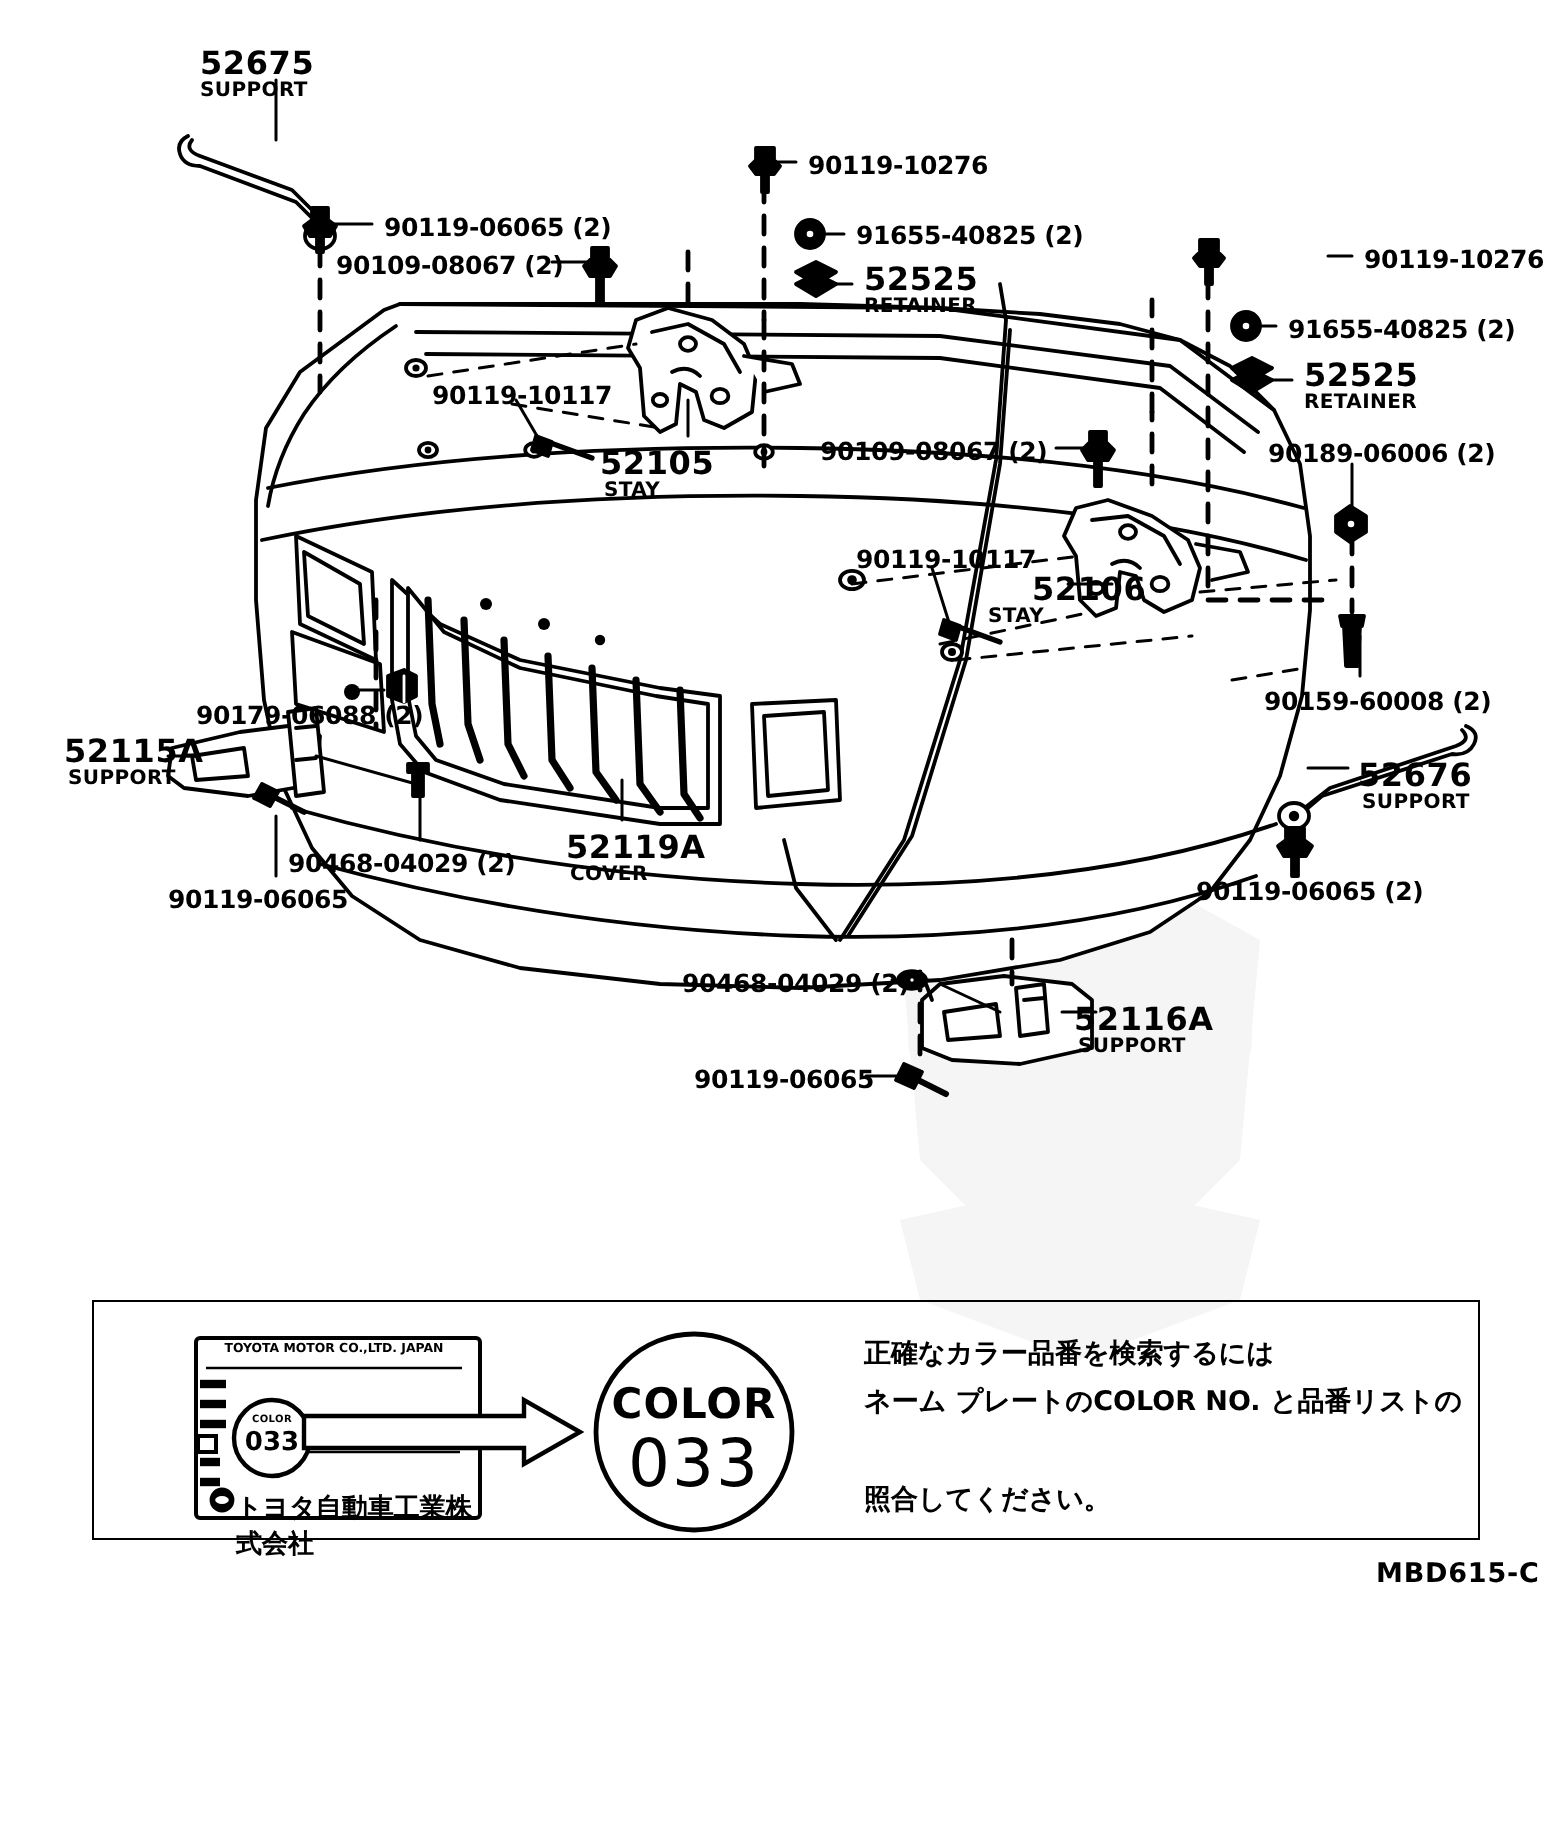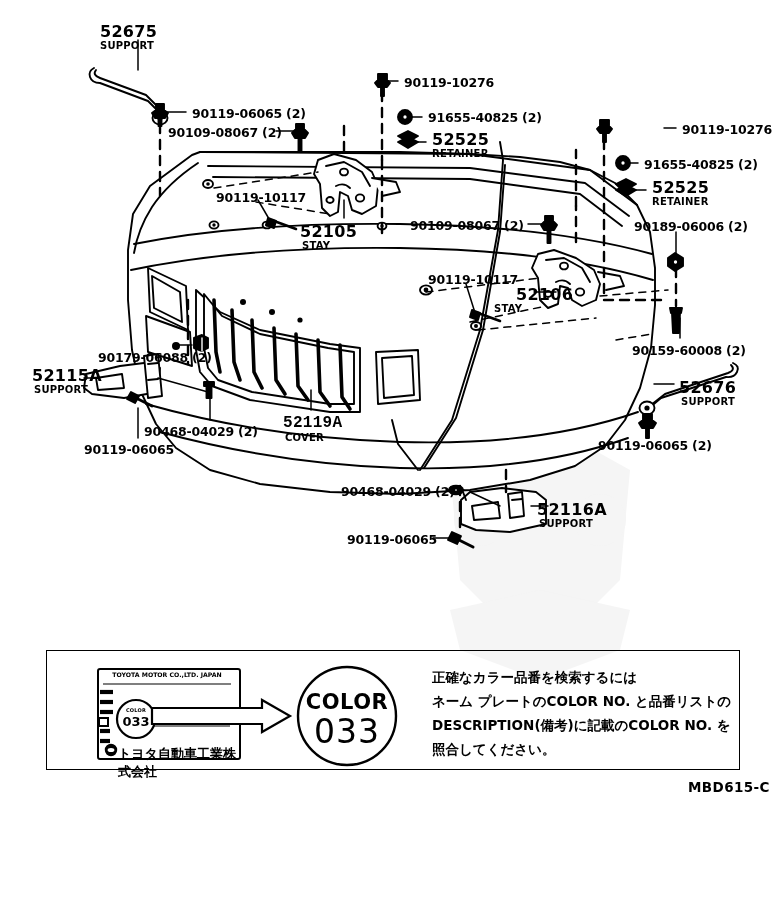--- a/index.html
+++ b/index.html
@@ -362,21 +362,21 @@
     <div class="lbl pn" style="left:634px;top:219px;">90189-06006 (2)</div>
     <div class="lbl pn" style="left:632px;top:343px;">90159-60008 (2)</div>
 
     <div class="lbl pn" style="left:58px;top:350px;margin-left:40px;">90179-06088 (2)</div>
     <div class="lbl big" style="left:32px;top:366px;">52115A</div>
     <div class="lbl sub" style="left:34px;top:384px;">SUPPORT</div>
 
     <div class="lbl pn" style="left:144px;top:424px;">90468-04029 (2)</div>
     <div class="lbl pn" style="left:84px;top:442px;">90119-06065</div>
 
-    <div class="lbl big" style="left:283px;top:414px;font-family:Liberation Mono, monospace;">52119A</div>
+    <div class="lbl big" style="left:283px;top:414px;">52119A</div>
     <div class="lbl sub" style="left:285px;top:432px;">COVER</div>
 
     <div class="lbl big" style="left:679px;top:378px;">52676</div>
     <div class="lbl sub" style="left:681px;top:396px;">SUPPORT</div>
 
     <div class="lbl pn" style="left:598px;top:438px;">90119-06065 (2)</div>
 
     <div class="lbl pn" style="left:341px;top:484px;">90468-04029 (2)</div>
     <div class="lbl big" style="left:537px;top:500px;">52116A</div>
     <div class="lbl sub" style="left:539px;top:518px;">SUPPORT</div>
@@ -418,18 +418,17 @@
   <div class="ctxt" style="left:118px;top:707px;width:36px;font-size:5px;letter-spacing:0.2px;">COLOR</div>
   <div class="ctxt" style="left:118px;top:714px;width:36px;font-size:13px;">033</div>
   <div class="ctxt" style="left:101px;top:671px;width:132px;font-size:6.2px;letter-spacing:0px;">TOYOTA MOTOR CO.,LTD.      JAPAN</div>
   <div class="ctxt" style="left:118px;top:745px;width:118px;font-size:13px;text-align:left;">トヨタ自動車工業株式会社</div>
 
   <div class="ctxt" style="left:298px;top:690px;width:98px;font-size:21px;letter-spacing:0.5px;">COLOR</div>
   <div class="ctxt" style="left:298px;top:712px;width:98px;font-size:33px;font-weight:normal;letter-spacing:1px;">033</div>
 
   <div class="jp" style="left:432px;top:692px;">ネーム プレートのCOLOR NO. と品番リストの</div>
   <div class="jp" style="left:432px;top:668px;">正確なカラー品番を検索するには</div>
-  <div class="jp" style="left:432px;top:716px;">DESCRIPTION(備考)に記載のCOLOR NO. を</div>
   <div class="jp" style="left:432px;top:740px;font-family:Liberation Serif, serif;">照合してください。</div>
 
   <div class="lbl code" style="left:688px;top:779px;">MBD615-C</div>
 
 </div>
 
 </body></html>

